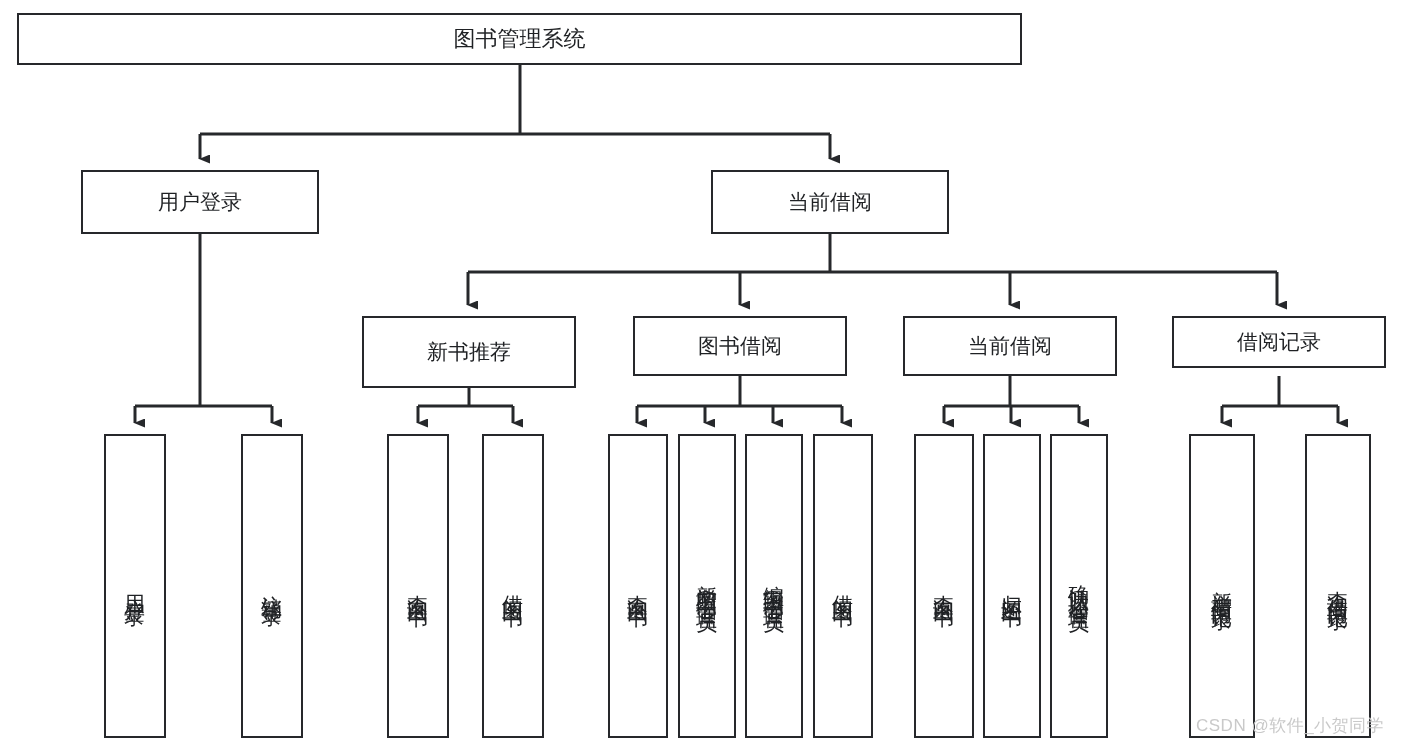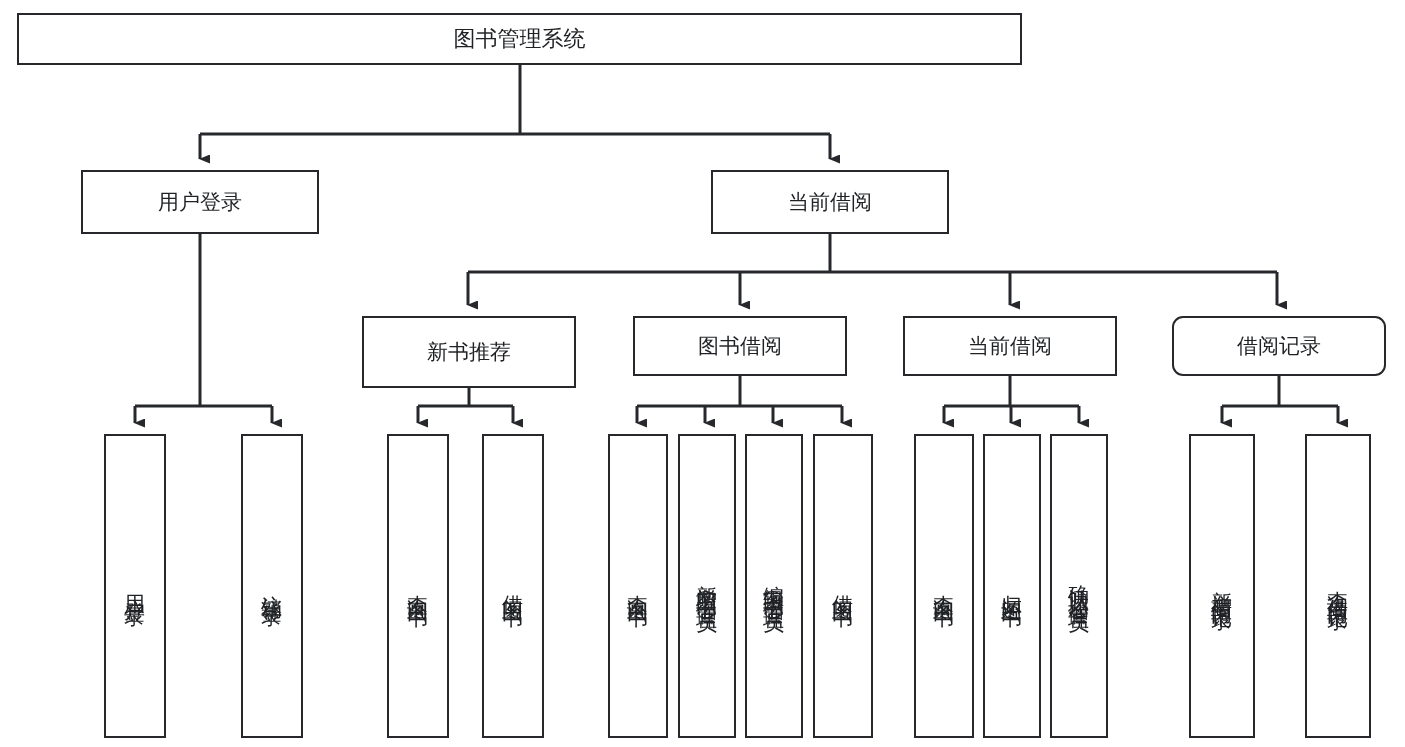--- a/index.html
+++ b/index.html
@@ -126,21 +126,21 @@
       </div>
       <div class="node-box horizontal level-3" style="left: 362px; top: 316px; width: 214px; height: 72px;">
         <span class="node-label">新书推荐</span>
       </div>
       <div class="node-box horizontal level-3" style="left: 633px; top: 316px; width: 214px; height: 60px;">
         <span class="node-label">图书借阅</span>
       </div>
       <div class="node-box horizontal level-3" style="left: 903px; top: 316px; width: 214px; height: 60px;">
         <span class="node-label">当前借阅</span>
       </div>
-      <div class="node-box horizontal level-3" style="left: 1172px; top: 316px; width: 214px; height: 60px; border-radius: 11px;">
+      <div class="node-box horizontal level-3" style="left: 1172px; top: 316px; width: 214px; height: 52px;">
         <span class="node-label">借阅记录</span>
       </div>
       <div class="node-box vertical level-4" style="left: 104px; top: 434px; width: 62px; height: 304px;">
         <span class="node-label">用户登录</span>
       </div>
       <div class="node-box vertical level-4" style="left: 241px; top: 434px; width: 62px; height: 304px;">
         <span class="node-label">注销登录</span>
       </div>
       <div class="node-box vertical level-4" style="left: 387px; top: 434px; width: 62px; height: 304px;">
         <span class="node-label">查询图书</span>
@@ -169,13 +169,14 @@
       <div class="node-box vertical level-4" style="left: 1050px; top: 434px; width: 58px; height: 304px;">
         <span class="node-label">确认归还（管理员）</span>
       </div>
       <div class="node-box vertical level-4" style="left: 1189px; top: 434px; width: 66px; height: 304px;">
         <span class="node-label">新增借阅记录</span>
       </div>
       <div class="node-box vertical level-4" style="left: 1305px; top: 434px; width: 66px; height: 304px;">
         <span class="node-label">查询借阅记录</span>
       </div>
     </div>
+  <div class="watermark" style="left: 1196px; top: 714px; color: rgb(201, 201, 201);">CSDN @软件_小贺同学</div>
 </div>
 
 </body></html>

